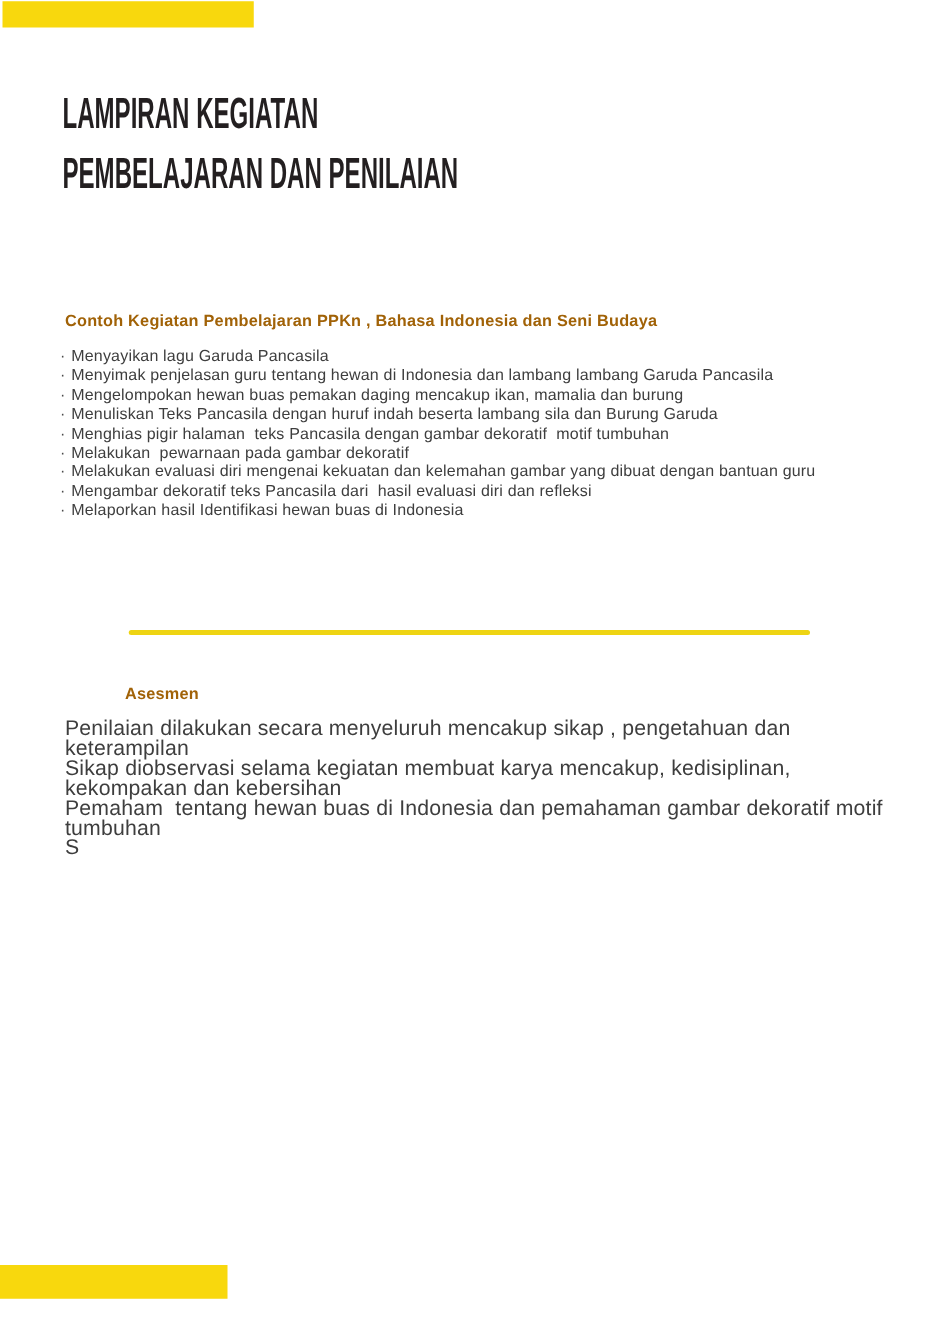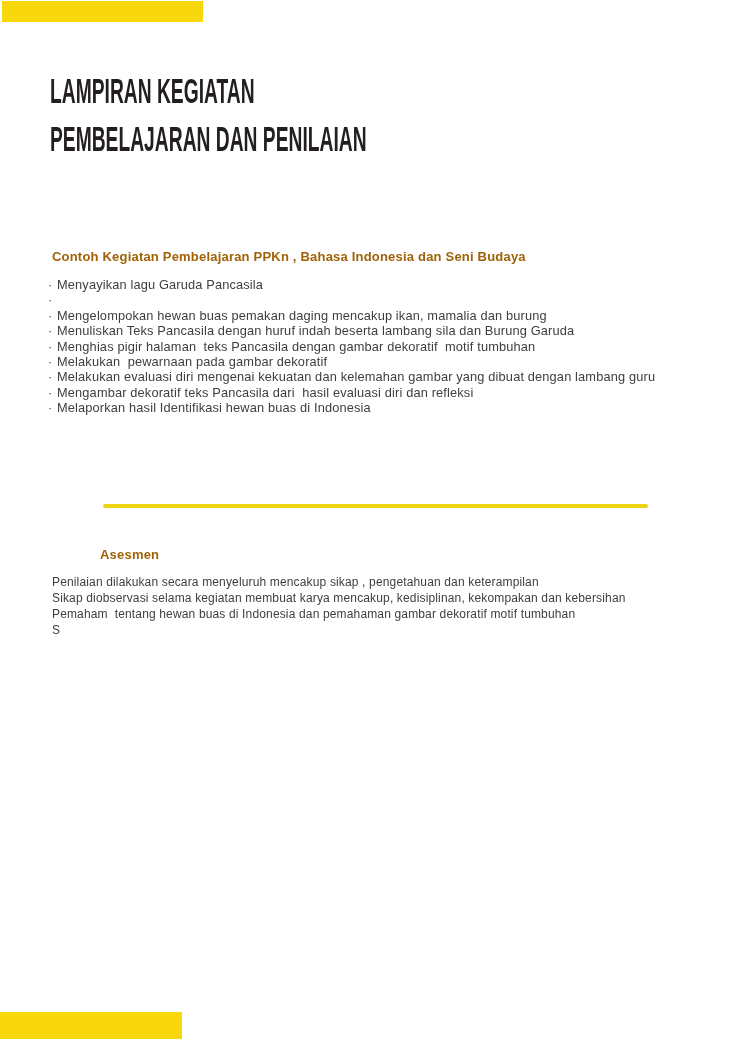--- a/index.html
+++ b/index.html
@@ -101,21 +101,21 @@
     background: #eed413;
   }
 
   
   .assessment-body {
     position: absolute;
     left: 52px;
     top: 575px;
     width: 660px;
     color: #3e3e3e;
-    font-size: 12px;
+    font-size: 17px;
     line-height: 15.9px;
     letter-spacing: 0.15px;
   }
   .assessment-line {
     white-space: pre-wrap;
   }
 </style>
 </head>
 <body>
 
@@ -132,20 +132,21 @@
 
   <div class="bullet-list">
 
       <div class="bullet-row">
         <span class="bullet-dot">·</span>
         <span class="bullet-text">Menyayikan lagu Garuda Pancasila</span>
       </div>
 
       <div class="bullet-row">
         <span class="bullet-dot">·</span>
+        <span class="bullet-text">Menyimak penjelasan guru tentang hewan di Indonesia dan lambang lambang Garuda Pancasila</span>
       </div>
 
       <div class="bullet-row">
         <span class="bullet-dot">·</span>
         <span class="bullet-text">Mengelompokan hewan buas pemakan daging mencakup ikan, mamalia dan burung</span>
       </div>
 
       <div class="bullet-row">
         <span class="bullet-dot">·</span>
         <span class="bullet-text">Menuliskan Teks Pancasila dengan huruf indah beserta lambang sila dan Burung Garuda</span>
@@ -156,21 +157,21 @@
         <span class="bullet-text">Menghias pigir halaman  teks Pancasila dengan gambar dekoratif  motif tumbuhan</span>
       </div>
 
       <div class="bullet-row">
         <span class="bullet-dot">·</span>
         <span class="bullet-text">Melakukan  pewarnaan pada gambar dekoratif</span>
       </div>
 
       <div class="bullet-row">
         <span class="bullet-dot">·</span>
-        <span class="bullet-text">Melakukan evaluasi diri mengenai kekuatan dan kelemahan gambar yang dibuat dengan lambang guru</span>
+        <span class="bullet-text">Melakukan evaluasi diri mengenai kekuatan dan kelemahan gambar yang dibuat dengan bantuan guru</span>
       </div>
 
       <div class="bullet-row">
         <span class="bullet-dot">·</span>
         <span class="bullet-text">Mengambar dekoratif teks Pancasila dari  hasil evaluasi diri dan refleksi</span>
       </div>
 
       <div class="bullet-row">
         <span class="bullet-dot">·</span>
         <span class="bullet-text">Melaporkan hasil Identifikasi hewan buas di Indonesia</span>

